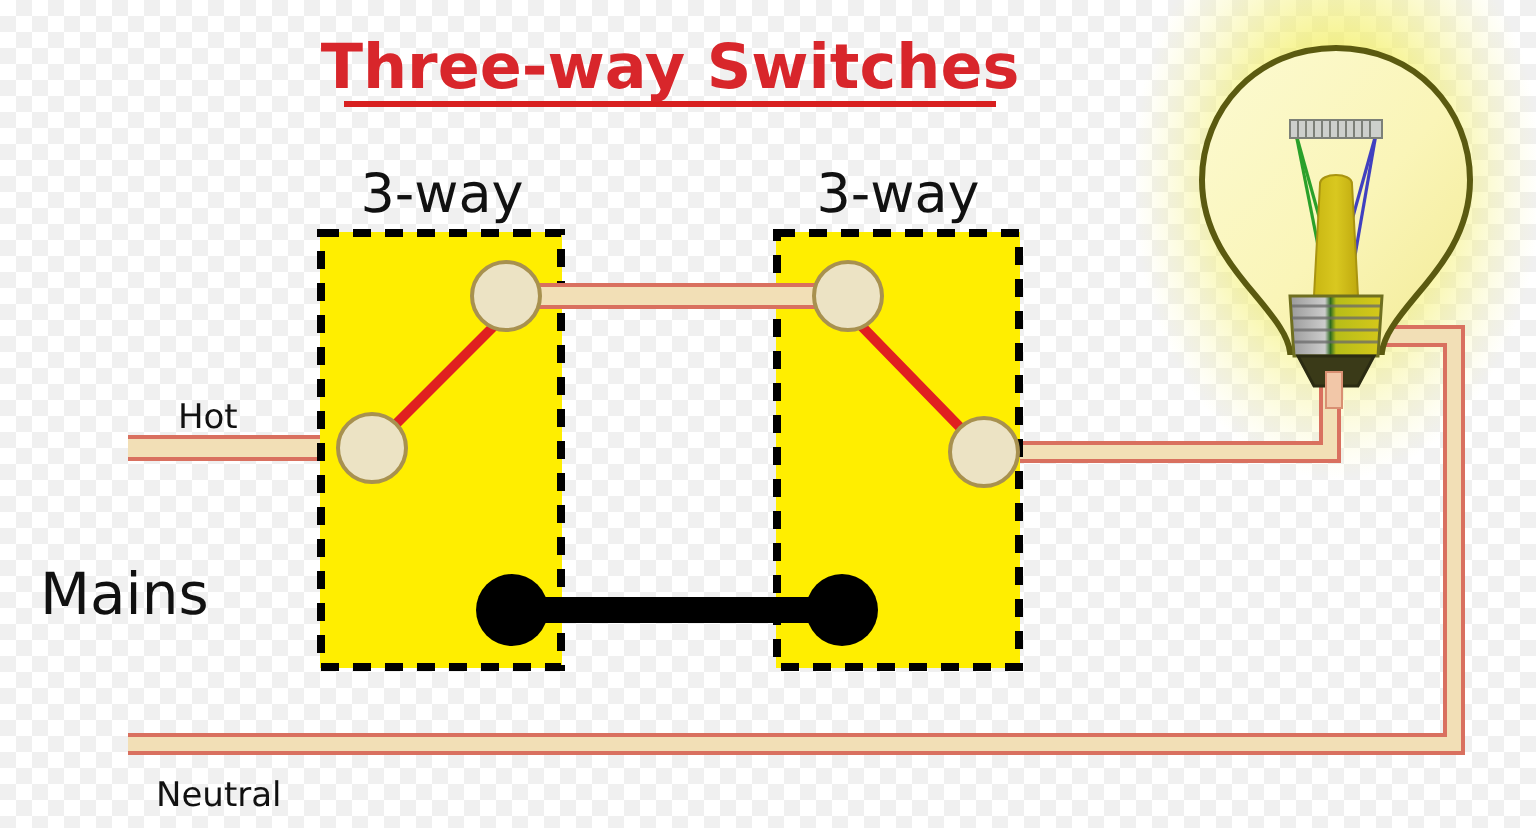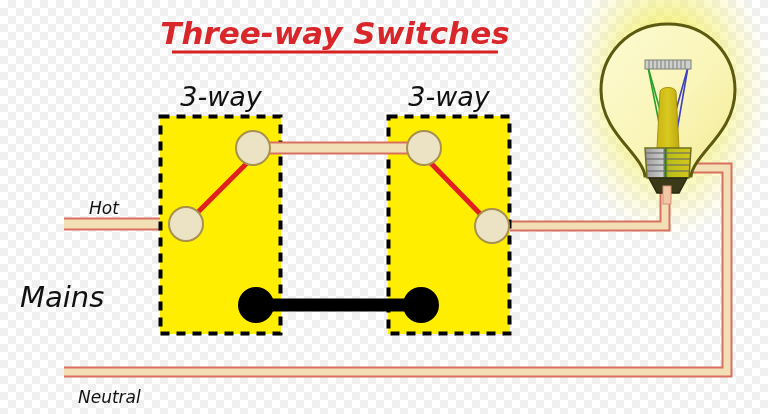--- a/index.html
+++ b/index.html
@@ -15,21 +15,20 @@
     position: relative;
     width: 768px;
     height: 414px;
     overflow: hidden;
     background-color: #ffffff;
     background-image:
       linear-gradient(45deg, #f0f0f0 25%, transparent 25%, transparent 75%, #f0f0f0 75%),
       linear-gradient(45deg, #f0f0f0 25%, transparent 25%, transparent 75%, #f0f0f0 75%);
     background-size: 16px 16px;
     background-position: 0 0, 8px 8px;
-    font-style: italic;
   }
   #stage > svg {
     position: absolute;
     top: 0;
     left: 0;
     display: block;
   }
   .txt-title {
     font-family: "DejaVu Sans", sans-serif;
     font-weight: bold;

